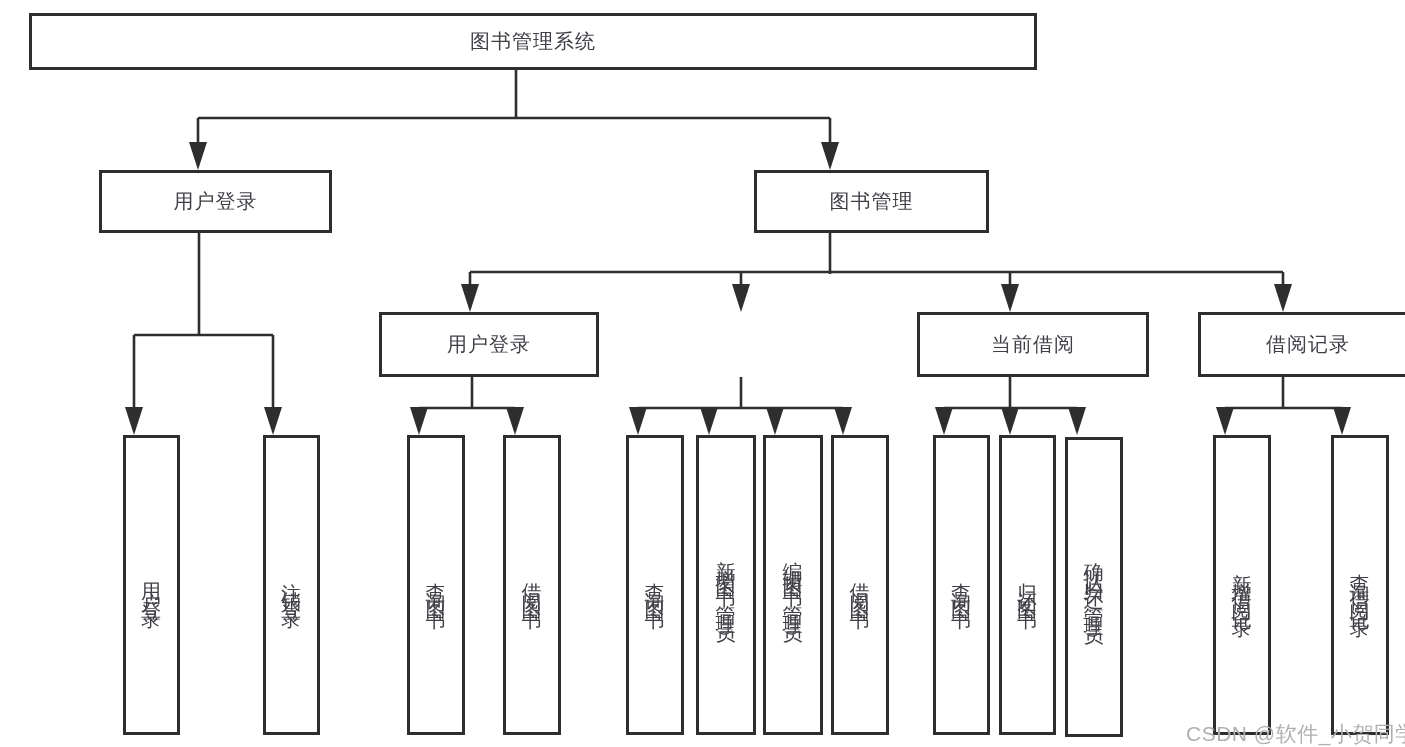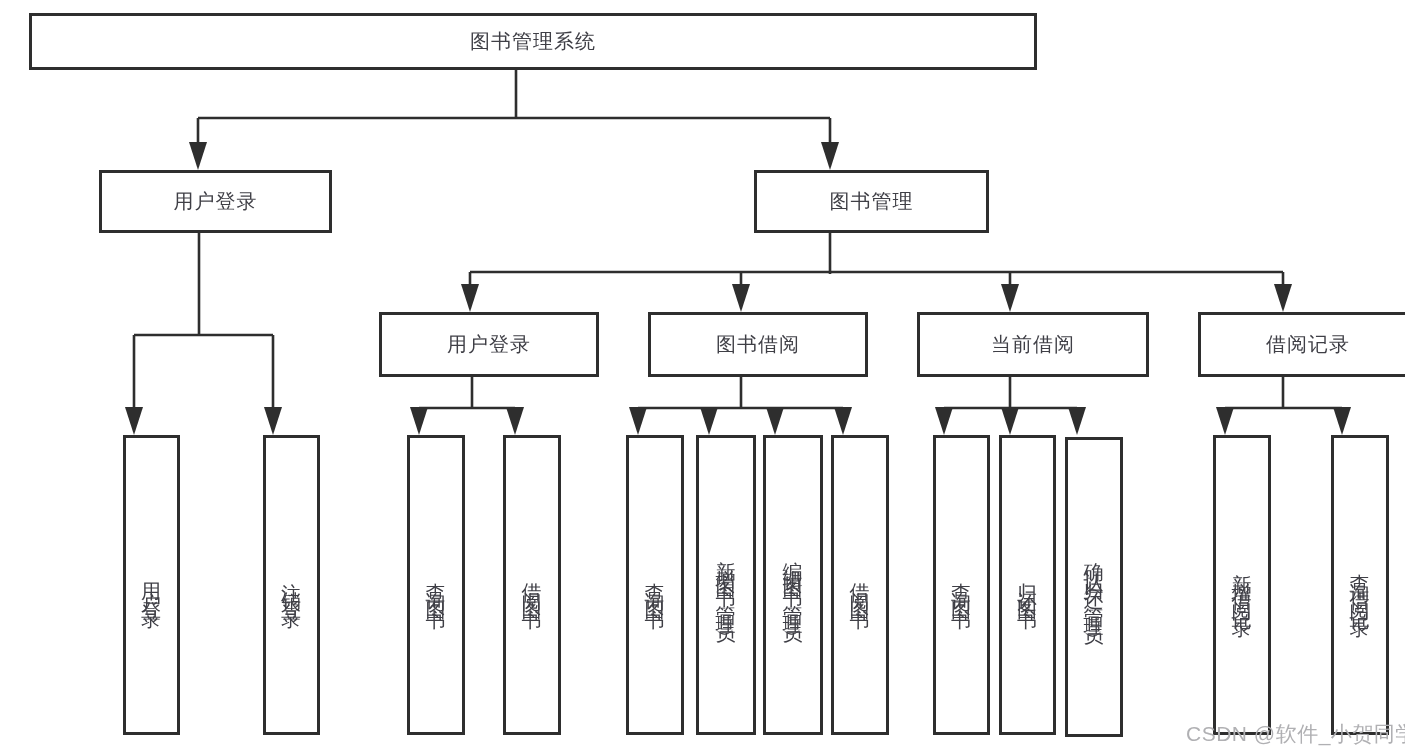--- a/index.html
+++ b/index.html
@@ -92,21 +92,20 @@
       <polygon points="1333,407 1351,407 1342,435"></polygon>
     </g>
   </svg>
 
   <div class="node" style="left:12px;top:13px;width:1008px;height:57px">图书管理系统</div>
 
   <div class="node" style="left:82px;top:170px;width:233px;height:63px">用户登录</div>
   <div class="node" style="left:737px;top:170px;width:235px;height:63px">图书管理</div>
 
   <div class="node" style="left:362px;top:312px;width:220px;height:65px">用户登录</div>
-  <div class="node" style="left:631px;top:312px;width:220px;height:65px">图书借阅</div>
   <div class="node" style="left:900px;top:312px;width:232px;height:65px">当前借阅</div>
   <div class="node" style="left:1181px;top:312px;width:220px;height:65px">借阅记录</div>
 
   <div class="node vnode" style="left:106px;top:435px;width:57px;height:300px">用户登录</div>
   <div class="node vnode" style="left:246px;top:435px;width:57px;height:300px">注销登录</div>
 
   <div class="node vnode" style="left:390px;top:435px;width:58px;height:300px">查询图书</div>
   <div class="node vnode" style="left:486px;top:435px;width:58px;height:300px">借阅图书</div>
 
   <div class="node vnode" style="left:609px;top:435px;width:58px;height:300px">查询图书</div>

